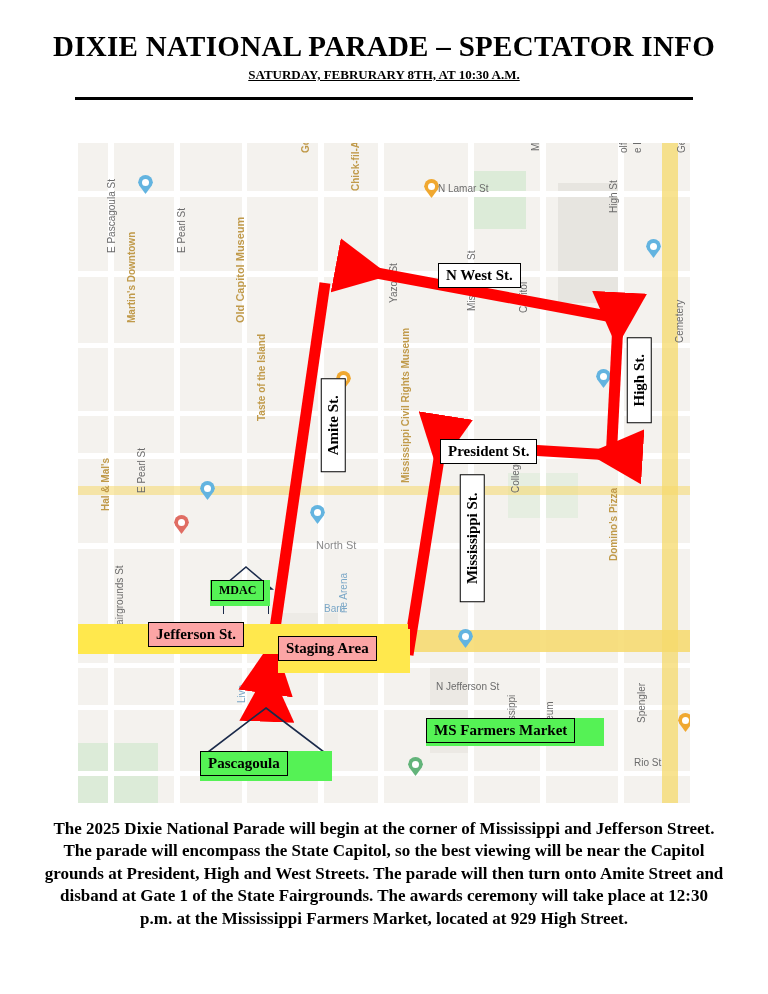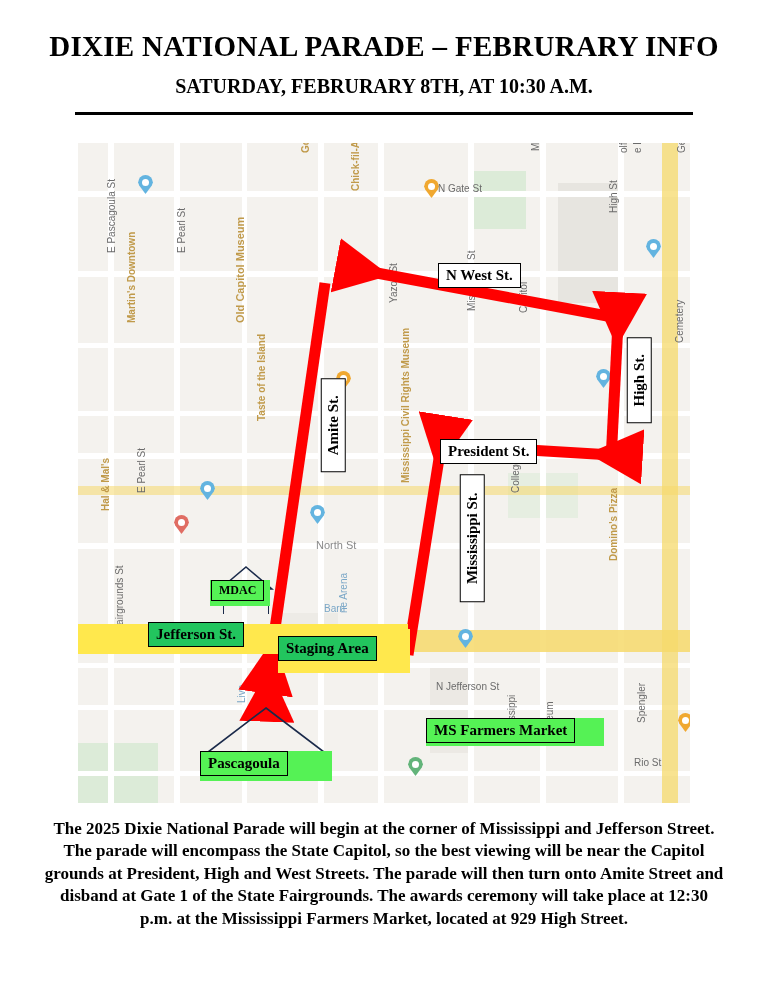--- a/index.html
+++ b/index.html
@@ -24,22 +24,23 @@
   #title {
     font-family: "Liberation Serif", serif;
     font-weight: bold;
     font-size: 29px;
     letter-spacing: 0.3px;
     margin: 0;
   }
   #subtitle {
     font-family: "Liberation Serif", serif;
     font-weight: bold;
-    font-size: 20px;
-    margin: 12px 0 0 0;
+    font-size: 13px;
+    margin: 4px 0 0 0;
+    text-decoration: underline;
   }
   #rule {
     width: 618px;
     height: 3px;
     background: #000;
     margin: 14px auto 0 auto;
   }
 
   
   #map-wrap {
@@ -124,21 +125,21 @@
     font-size: 15px;
     color: #000;
     padding: 3px 7px;
     white-space: nowrap;
     line-height: 1.1;
   }
   .callout.vert {
     transform-origin: center center;
     transform: rotate(-90deg);
   }
-  .hl-yellow { background: #22c55e; border-color:#000; }
+  .hl-yellow { background: #fca5a5; border-color:#000; }
   .hl-green2 { background: #55f255; border-color:#000; }
 
   .shape-house {
     position: absolute;
     border: 1.5px solid #1a2a4a;
     background: transparent;
   }
 
   
   #footer {
@@ -151,21 +152,21 @@
     font-size: 17px;
     line-height: 1.32;
     text-align: center;
     color: #000;
   }
 </style>
 </head>
 <body>
 
 <div id="header">
-  <h1 id="title">DIXIE NATIONAL PARADE – FEBRURARY INFO</h1>
+  <h1 id="title">DIXIE NATIONAL PARADE – SPECTATOR INFO</h1>
   <div id="subtitle">SATURDAY, FEBRURARY 8TH, AT 10:30 A.M.</div>
   <div id="rule"></div>
 </div>
 
 <div id="map-wrap">
   <div id="map-canvas">
 
     <div class="graypatch" style="left:0;top:0;width:612px;height:660px;background:#f4f2ee;"></div>
     <div class="greenpatch" style="left:392px;top:28px;width:56px;height:58px;"></div>
     <div class="greenpatch" style="left:0px;top:600px;width:80px;height:60px;"></div>
@@ -225,21 +226,21 @@
     <div class="poi-pin blue" style="left:380px;top:486px;">
         <i></i>
       </div>
     <div class="poi-pin green" style="left:330px;top:614px;">
         <i></i>
       </div>
     <div class="poi-pin" style="left:600px;top:570px;">
         <i></i>
       </div>
 
-    <div class="maplabel" style="left:360px;top:40px;">N Gate St</div>
+    <div class="maplabel" style="left:360px;top:40px;">N Lamar St</div>
     <div class="maplabel vert" style="left:452px;top:8px;">Mississippi State</div>
     <div class="maplabel vert" style="left:540px;top:10px;">olfolk State</div>
     <div class="maplabel vert" style="left:554px;top:10px;">e Building</div>
     <div class="maplabel vert" style="left:530px;top:70px;">High St</div>
     <div class="maplabel vert" style="left:598px;top:10px;">George St</div>
     <div class="maplabel vert brown" style="left:222px;top:10px;">Governor's Mansion</div>
     <div class="maplabel vert brown" style="left:272px;top:48px;">Chick-fil-A</div>
     <div class="maplabel vert" style="left:310px;top:160px;">Yazoo St</div>
     <div class="maplabel vert" style="left:388px;top:168px;">Mississippi St</div>
     <div class="maplabel vert" style="left:440px;top:170px;">Capitol</div>

